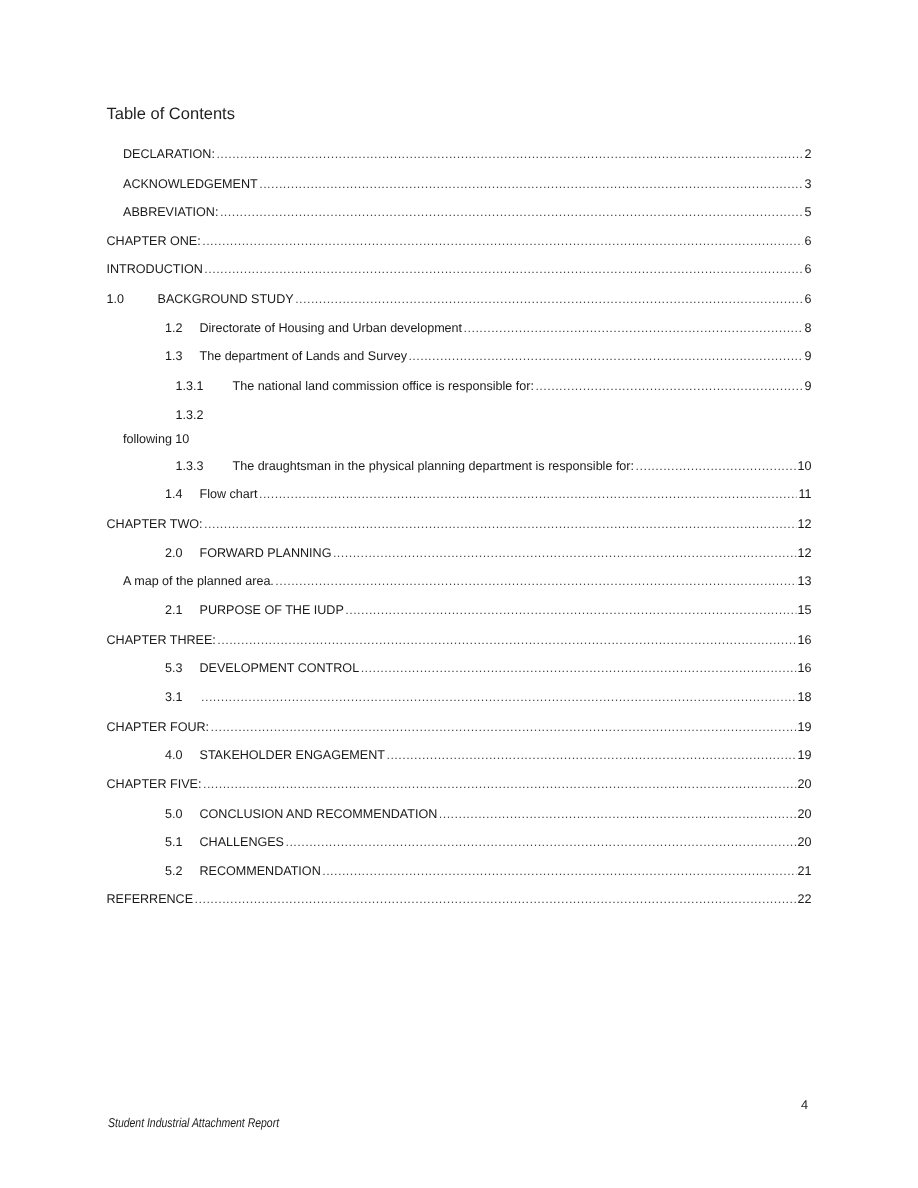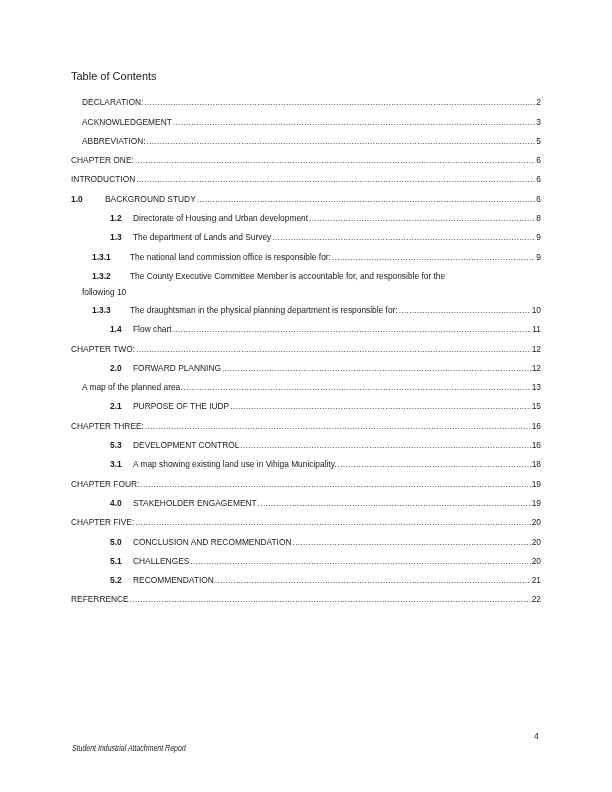--- a/index.html
+++ b/index.html
@@ -6,23 +6,23 @@
     body { width: 612px; height: 792px; position: relative; overflow: hidden;
       font-family: "Liberation Sans", sans-serif; color: #1a1a1a; }
     .page { position: absolute; left: 0; top: 0; width: 612px; height: 792px; background: #fff; }
     .toc-title { position: absolute; left: 71px; top: 70px; font-size: 11px; color: #222; }
     .toc { position: absolute; left: 71px; top: 92px; width: 470px; }
     .entry { position: relative; font-size: 8.4px; line-height: 10px; display: flex; align-items: flex-end;
       height: 19.3px; box-sizing: border-box; padding-bottom: 4px; }
     .entry.lvl0 { padding-left: 0; }
     .entry.lvl1 { padding-left: 11px; }
     .entry.lvl2 { padding-left: 21px; }
-    .num { display: inline-block; flex: 0 0 auto; font-weight: bold; }
+    .num { display: inline-block; flex: 0 0 auto; }
     .lvl1 .num { width: 23px; margin-left: 28px; }
-    .lvl2 .num { width: 38px; }
+    .lvl2 .num { width: 38px; margin-left: 25px; }
     .lvl0 .num.wide { width: 34px; }
     .label { flex: 0 0 auto; white-space: nowrap; }
     .dots { flex: 1 1 auto; overflow: hidden; white-space: nowrap; color: #444; letter-spacing: 0.3px; margin: 0 1px; }
     .dots::before { content: "...................................................................................................................................................................................................................................................................................."; }
     .page-num { flex: 0 0 auto; text-align: right; }
     .entry.wrap { height: auto; display: block; padding-bottom: 3px; padding-top: 5px; }
     .wrap .line1 { display: flex; }
     .wrap .line2 { padding-left: 0; margin-left: -10px; margin-top: 6px; line-height: 10px; }
     .footer-text { position: absolute; left: 72px; top: 743px; font-size: 8.5px; font-style: italic;
       font-family: "Liberation Sans Narrow", "Liberation Sans", sans-serif; transform: scaleX(0.82); transform-origin: left;
@@ -80,21 +80,20 @@
       </div>
       <div class="entry lvl2">
         <span class="num">1.3.1</span>
         <span class="label">The national land commission office is responsible for:</span>
         <span class="dots"></span>
         <span class="page-num">9</span>
       </div>
       <div class="entry lvl2 wrap">
         <div class="line1">
           <span class="num">1.3.2</span>
-          <span class="label">The County Executive Committee Member is accountable for, and responsible for the</span>
         </div>
         <div class="line2"><span class="label">following 10</span></div>
       </div>
       <div class="entry lvl2">
         <span class="num">1.3.3</span>
         <span class="label">The draughtsman in the physical planning department is responsible for: </span>
         <span class="dots"></span>
         <span class="page-num">10</span>
       </div>
       <div class="entry lvl1">
@@ -131,21 +130,20 @@
         <span class="page-num">16</span>
       </div>
       <div class="entry lvl1">
         <span class="num">5.3</span>
         <span class="label">DEVELOPMENT CONTROL</span>
         <span class="dots"></span>
         <span class="page-num">16</span>
       </div>
       <div class="entry lvl1">
         <span class="num">3.1</span>
-        <span class="label">A map showing existing land use in Vihiga Municipality. </span>
         <span class="dots"></span>
         <span class="page-num">18</span>
       </div>
       <div class="entry lvl0">
         <span class="label">CHAPTER FOUR: </span>
         <span class="dots"></span>
         <span class="page-num">19</span>
       </div>
       <div class="entry lvl1">
         <span class="num">4.0</span>

